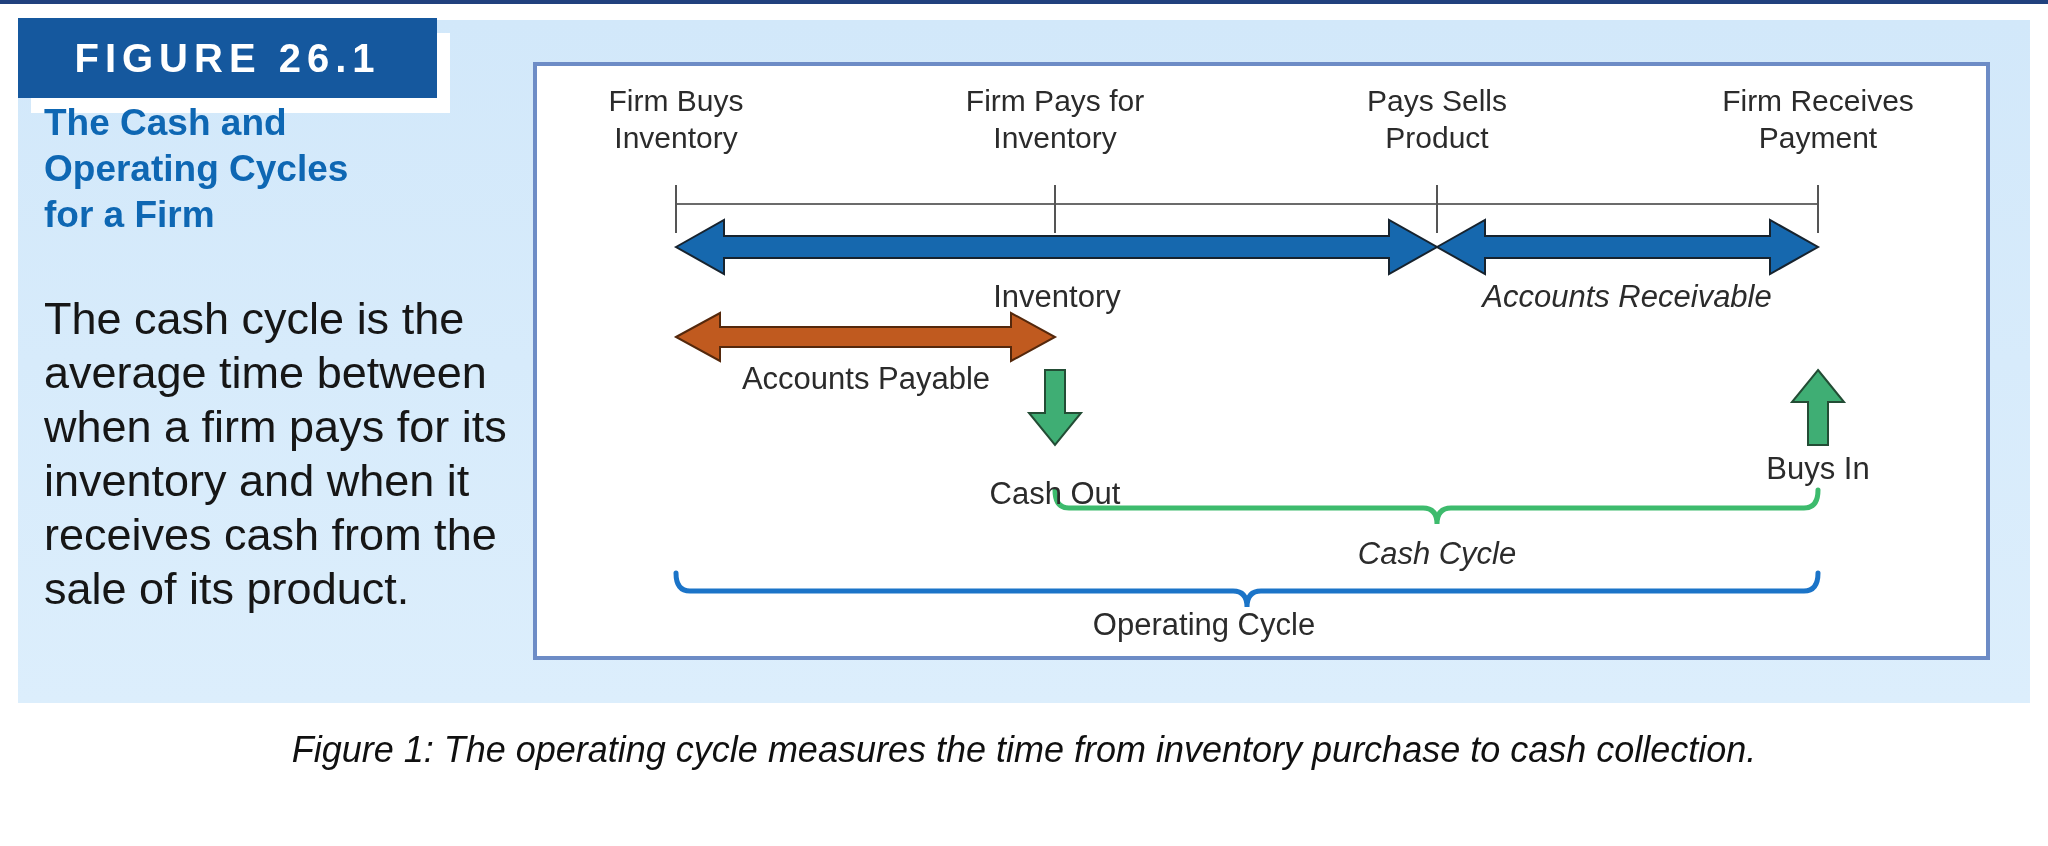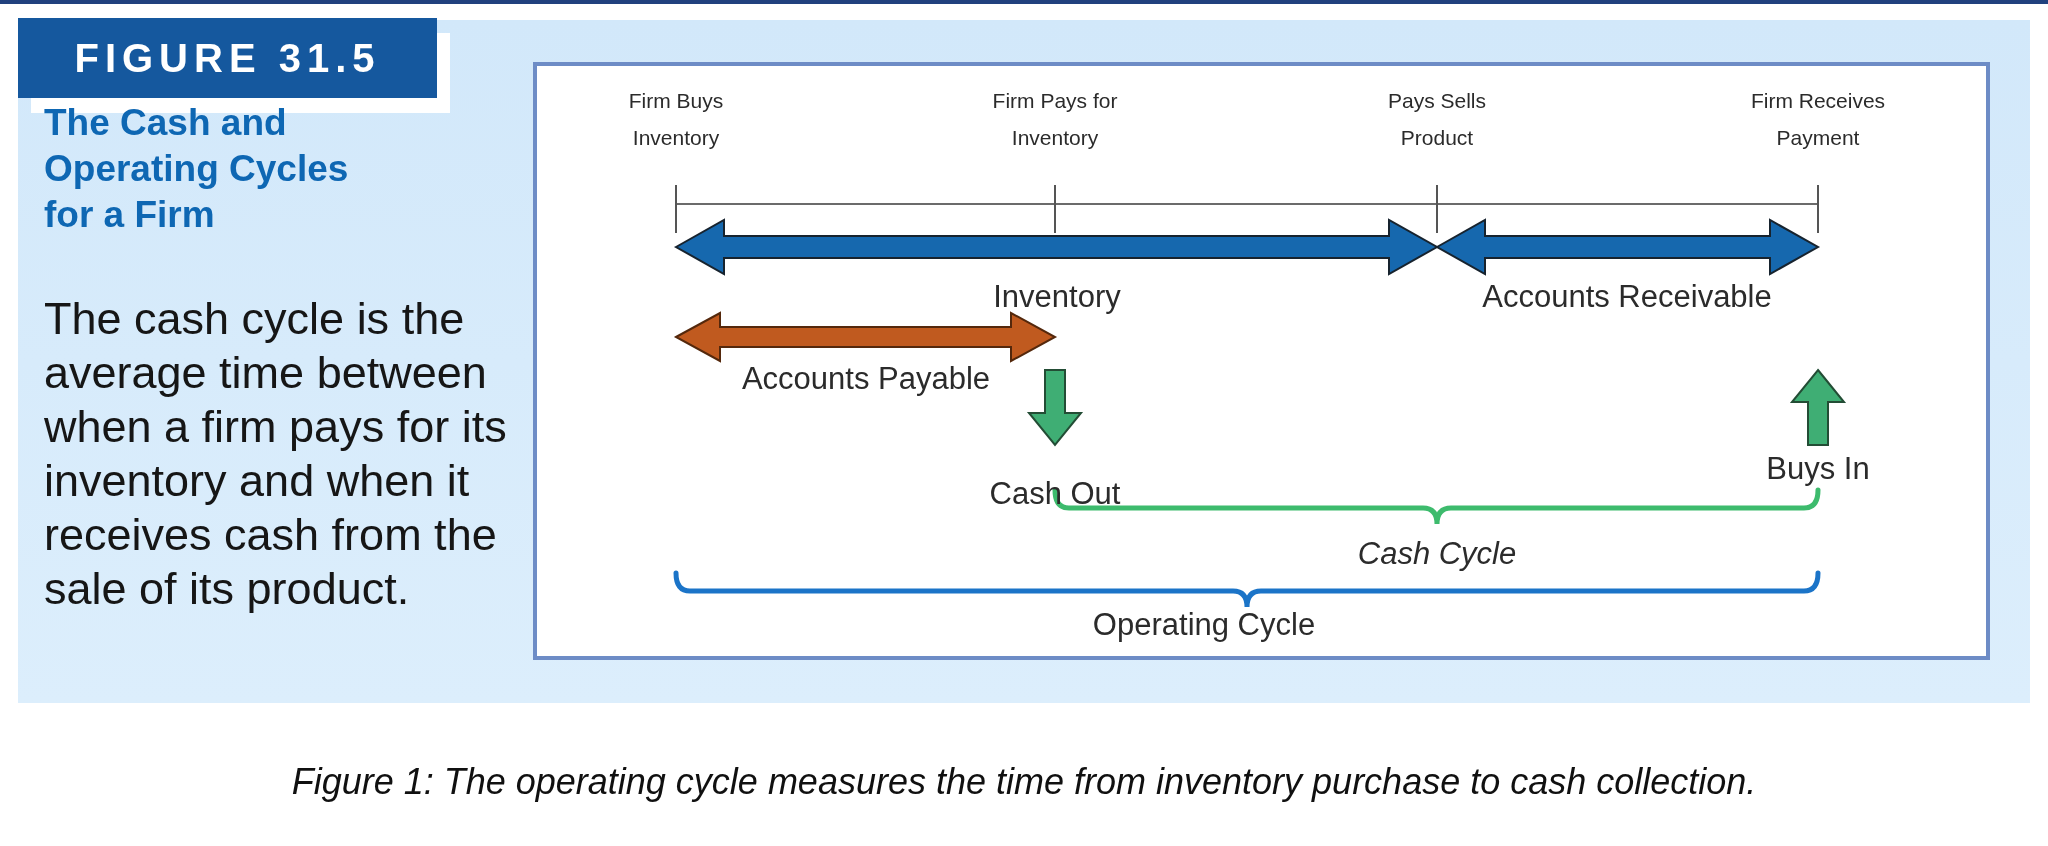--- a/index.html
+++ b/index.html
@@ -6,32 +6,32 @@
   body{width:2048px;height:846px;background:#ffffff;font-family:"Liberation Sans",sans-serif;position:relative;overflow:hidden;}
   .abs{position:absolute;}
   .top-line{left:0;top:0;width:2048px;height:4px;background:var(--c-top_line);}
   .panel{left:18px;top:20px;width:2012px;height:683px;background:linear-gradient(180deg,var(--c-panel_bg) 0%,#dceefc 100%);}
   .figure-box{left:18px;top:18px;width:419px;height:80px;background:var(--c-figure_box_bg);box-shadow:13px 15px 0 0 #ffffff;display:flex;align-items:center;justify-content:center;}
   .figure-box span{color:#ffffff;font-size:40px;font-weight:600;letter-spacing:6px;}
   .panel-title{left:44px;top:100px;width:470px;font-size:37px;font-weight:bold;line-height:46px;color:var(--c-heading_text);white-space:pre-line;}
   .panel-desc{left:44px;top:292px;width:480px;font-size:45px;line-height:54px;color:var(--c-body_text);white-space:pre-line;}
   .diagram-box{left:533px;top:62px;width:1457px;height:598px;background:#ffffff;border:4px solid var(--c-diagram_border);box-sizing:border-box;}
   .dsvg{left:533px;top:62px;width:1457px;height:598px;}
-  .dlabel{position:absolute;text-align:center;font-size:21px;line-height:37px;color:var(--c-label_text);white-space:pre-line;}
+  .dlabel{position:absolute;text-align:center;font-size:30px;line-height:37px;color:var(--c-label_text);white-space:pre-line;}
   .span-label{font-size:31px;}
-  .caption{left:0;top:722px;width:2048px;text-align:center;font-style:italic;font-size:36px;line-height:55px;color:#101010;margin-top:32px;}
+  .caption{left:0;top:722px;width:2048px;text-align:center;font-style:italic;font-size:36px;line-height:55px;color:#101010;}
 </style>
 </head>
 <body>
 
 <div class="abs top-line"></div>
 <div class="abs panel"></div>
 
 <div class="abs figure-box">
-  <span>FIGURE 31.5</span>
+  <span>FIGURE 26.1</span>
 </div>
 
 <div class="abs panel-title">The Cash and
 Operating Cycles
 for a Firm</div>
 <div class="abs panel-desc">The cash cycle is the
 average time between
 when a firm pays for its
 inventory and when it
 receives cash from the
@@ -67,21 +67,21 @@
 <div class="dlabel" style="left:526px;top:82px;width:300px;">Firm Buys
 Inventory</div>
 <div class="dlabel" style="left:905px;top:82px;width:300px;">Firm Pays for
 Inventory</div>
 <div class="dlabel" style="left:1287px;top:82px;width:300px;">Pays Sells
 Product</div>
 <div class="dlabel" style="left:1668px;top:82px;width:300px;">Firm Receives
 Payment</div>
 
 <div class="dlabel span-label" style="left:907px;top:278px;width:300px;">Inventory</div>
-<div class="dlabel span-label" style="left:1427px;top:278px;width:400px;">Accounts Receivable</div>
+<div class="dlabel span-label" style="left:1427px;top:278px;width:400px;font-style:italic;">Accounts Receivable</div>
 <div class="dlabel span-label" style="left:666px;top:360px;width:400px;">Accounts Payable</div>
 <div class="dlabel span-label" style="left:905px;top:450px;width:300px;margin-top:25px;">Cash Out</div>
 <div class="dlabel span-label" style="left:1668px;top:450px;width:300px;">Buys In</div>
 <div class="dlabel span-label" style="left:1287px;top:535px;width:300px;font-style:italic;">Cash Cycle</div>
 <div class="dlabel span-label" style="left:1004px;top:606px;width:400px;">Operating Cycle</div>
 
 <div class="abs caption">
   <div>Figure 1: The operating cycle measures the time from inventory purchase to cash collection.</div>
 </div>
 

